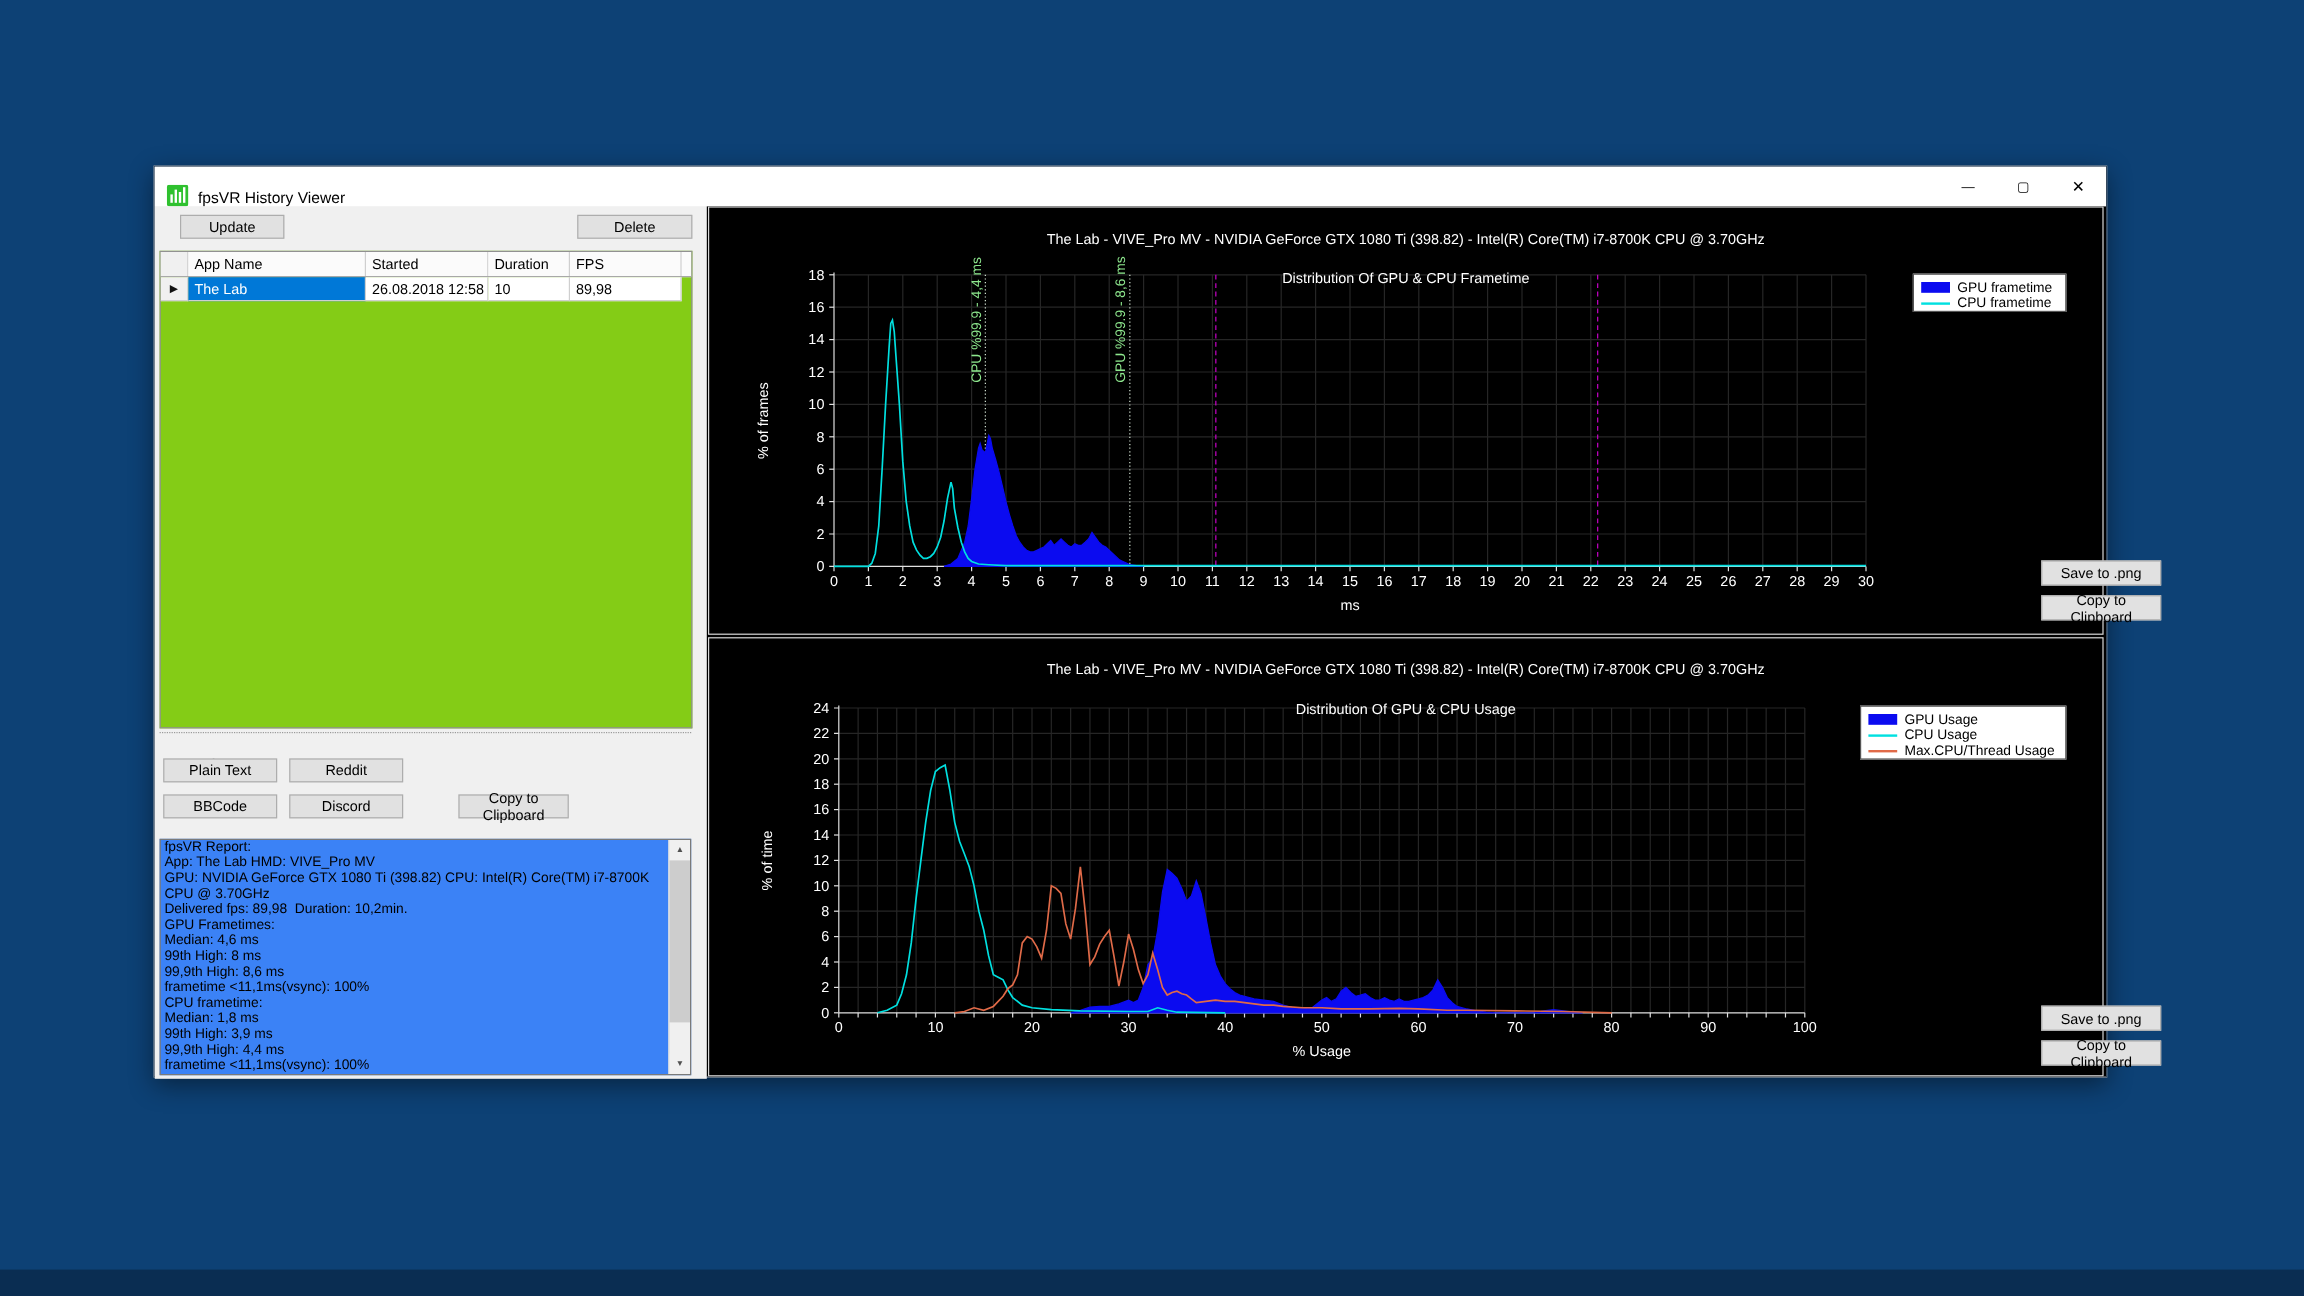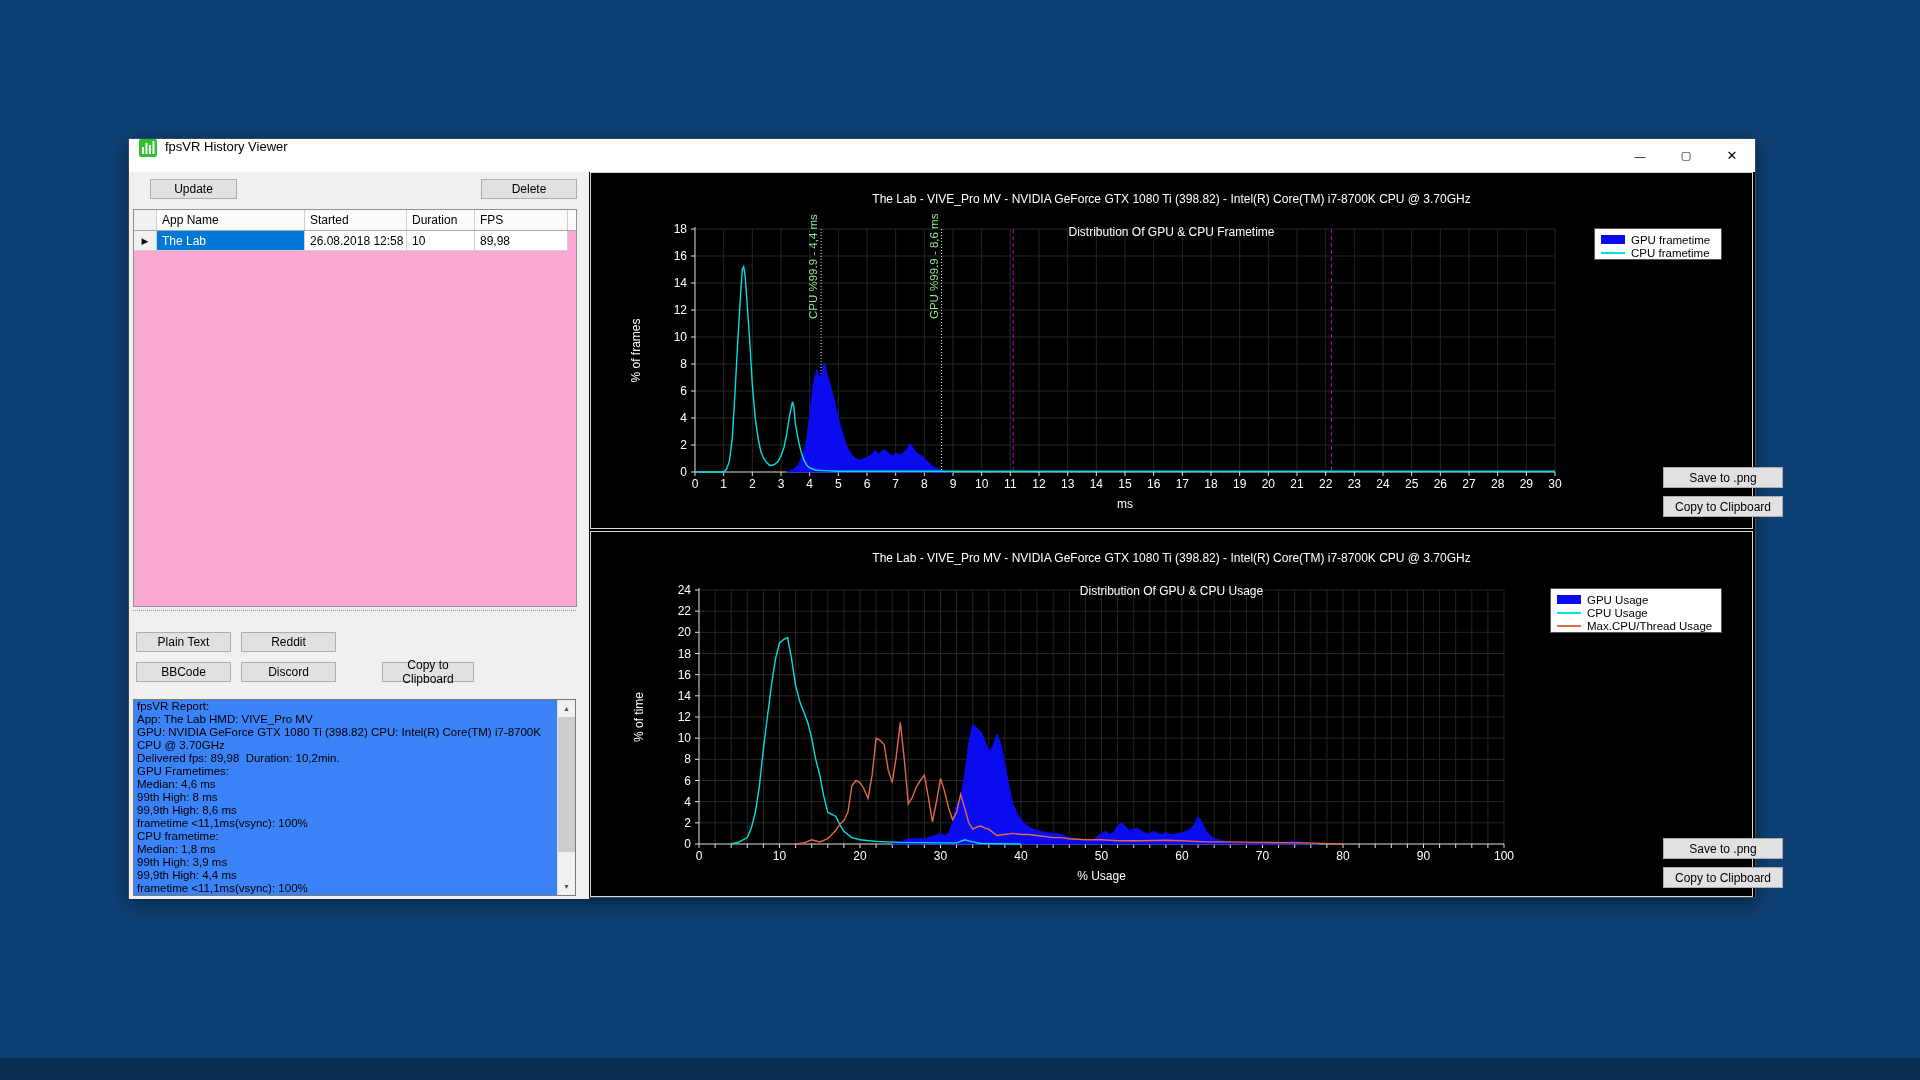--- a/index.html
+++ b/index.html
@@ -1,36 +1,36 @@
 <!DOCTYPE html>
 <html><head>
 <meta charset="utf-8">
 <style>
   html,body{margin:0;padding:0;width:1920px;height:1080px;overflow:hidden;
     font-family:"Liberation Sans","DejaVu Sans",sans-serif;}
   .desktop{position:absolute;inset:0;background:#0d4175;}
   .desk-band{position:absolute;left:0;right:0;bottom:0;height:22px;background:#0a2d52;}
   .window{position:absolute;left:128px;top:138px;width:1628px;height:760px;background:#f0f0f0;
     border:1px solid #35495e;box-shadow:0 6px 20px rgba(0,0,0,.45);box-sizing:border-box;}
-  .titlebar{position:absolute;left:0;top:0;right:0;height:33px;background:#ffffff;display:flex;align-items:flex-start;}
+  .titlebar{position:absolute;left:0;top:0;right:0;height:33px;background:#ffffff;display:flex;align-items:flex-end;}
   .app-icon{width:18px;height:18px;margin-left:10px;display:block;}
   .wtitle{margin-left:8px;font-size:13px;color:#000;}
   .win-controls{margin-left:auto;display:flex;height:100%;}
   .win-btn{width:46px;height:100%;display:flex;align-items:center;justify-content:center;
     font-size:11px;color:#000;cursor:default;}
   .win-btn.close{font-size:13px;}
   .body{position:absolute;left:0;top:33px;right:0;bottom:0;}
   
   .left-panel{position:absolute;left:0;top:0;width:460px;height:727px;background:#f0f0f0;}
   .btn{position:absolute;background:#e1e1e1;border:1px solid #adadad;font-size:12px;color:#000;
     display:flex;align-items:center;justify-content:center;box-sizing:border-box;
     font-family:"Liberation Sans","DejaVu Sans",sans-serif;padding:1px;cursor:default;}
   .b-update{left:21px;top:7px;width:87px;height:20px;}
   .b-delete{left:352px;top:7px;width:96px;height:20px;}
-  .grid{position:absolute;left:4px;top:37px;width:444px;height:398px;background:#f9a8d4;
+  .grid{position:absolute;left:4px;top:37px;width:444px;height:398px;background:#84cc16;
     border:1px solid #919191;box-sizing:border-box;}
   .grid-header{display:flex;height:20px;background:#fbfbfb;border-bottom:1px solid #a8a8a8;}
   .gh{box-sizing:border-box;border-right:1px solid #cfcfcf;font-size:12px;color:#000;
     display:flex;align-items:center;padding-left:5px;background:#fbfbfb;}
   .grid-row{display:flex;height:20px;}
   .gc{box-sizing:border-box;border-right:1px solid #cfcfcf;border-bottom:1px solid #cfcfcf;
     font-size:12px;display:flex;align-items:center;padding-left:5px;background:#fff;color:#000;}
   .c-sel{width:23px;padding-left:0;justify-content:center;background:#f0f0f0;}
   .c-app{width:148px;}
   .c-start{width:102px;}
@@ -63,21 +63,21 @@
   .c-sub{position:absolute;top:19px;left:0;right:0;text-align:center;color:#fff;font-size:12px;}
   .plot{position:absolute;left:0;top:0;}
   .legend{position:absolute;background:#fff;border:1px solid #555;padding:4px 8px 0 6px;box-sizing:border-box;}
   .lg0{left:1003px;top:55px;min-width:128px;}
   .lg1{left:959px;top:56px;min-width:172px;}
   .legend-row{display:flex;align-items:center;height:13px;}
   .swatch{width:24px;margin-right:6px;flex:0 0 24px;}
   .swatch.area{height:9px;}
   .swatch.line{height:2px;}
   .legend-label{font-size:11.5px;color:#000;white-space:nowrap;}
-  .cbtn{left:1072px;width:120px;height:21px;}
+  .cbtn{left:1110px;width:100px;height:21px;}
 </style>
 </head>
 <body>
 
 <div class="desktop">
   <div class="desk-band"></div>
 
   <div class="window">
     <div class="titlebar">
       <svg class="app-icon" viewBox="0 0 18 18">

